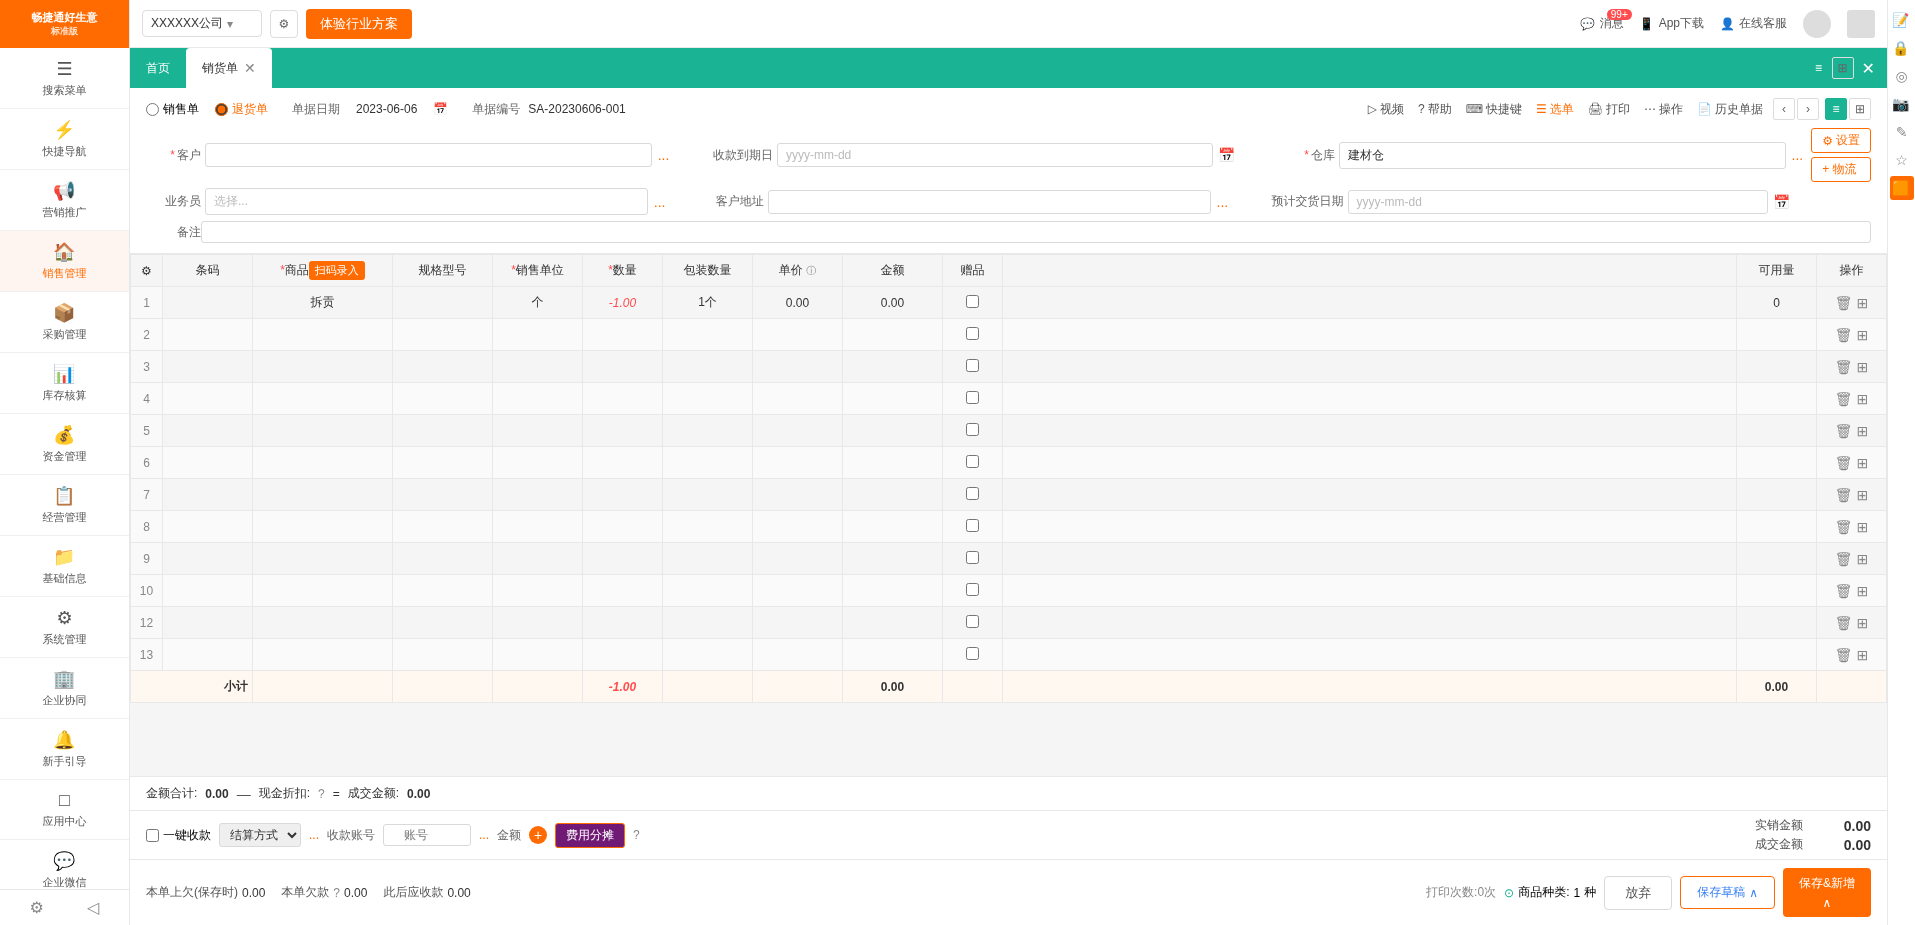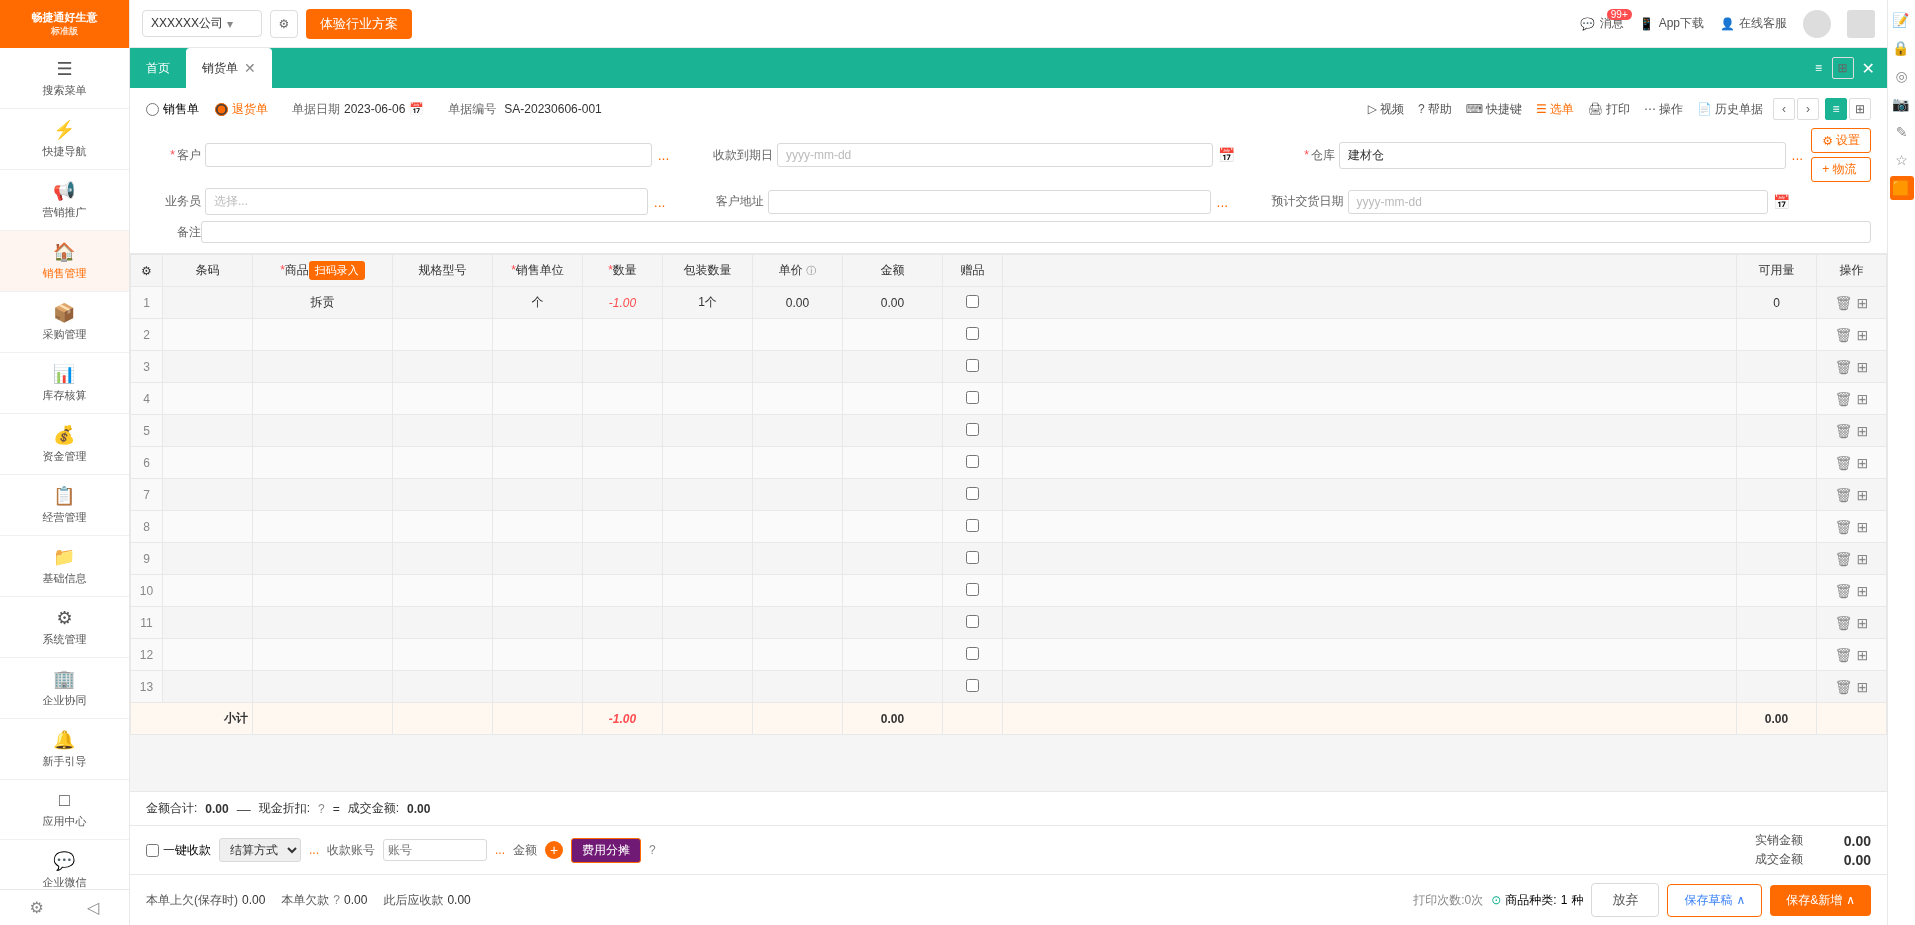--- a/index.html
+++ b/index.html
@@ -42,21 +42,21 @@
 
     
     .content { flex: 1; background: #f5f5f5; overflow: hidden; display: flex; flex-direction: column; }
     .form-area { background: #fff; padding: 10px 16px; border-bottom: 1px solid #e8e8e8; }
 
     
     .order-type-row { display: flex; align-items: center; gap: 24px; margin-bottom: 8px; }
     .radio-group { display: flex; align-items: center; gap: 16px; }
     .radio-item { display: flex; align-items: center; gap: 4px; cursor: pointer; }
     .radio-item input[type=radio] { accent-color: #ff6b00; }
-    .date-group { display: flex; align-items: center; gap: 4px; font-size: 12px; color: #333; }
+    .date-group { display: flex; align-items: center; gap: 16px; font-size: 12px; color: #333; }
     .date-label { color: #666; }
     .doc-no { display: flex; align-items: center; gap: 8px; }
     .form-toolbar { margin-left: auto; display: flex; align-items: center; gap: 6px; }
     .toolbar-btn { display: flex; align-items: center; gap: 3px; cursor: pointer; color: #555; font-size: 12px; padding: 2px 4px; }
     .nav-arrows { display: flex; gap: 2px; }
 
     
     .fields-row { display: flex; align-items: center; gap: 0; margin-bottom: 6px; }
     .field-group { display: flex; align-items: center; flex: 1; min-width: 0; gap: 4px; }
     .field-label { color: #666; white-space: nowrap; min-width: 55px; text-align: right; }
@@ -86,42 +86,42 @@
     .subtotal-row td { background: #fff8f0 !important; font-weight: bold; }
 
     
     .footer-sum { background: #fff; padding: 8px 16px; border-top: 1px solid #e8e8e8; display: flex; align-items: center; gap: 8px; font-size: 12px; color: #333; }
     .footer-sum .amount { color: #333; font-weight: bold; }
 
     
     .footer-payment { background: #fff; padding: 6px 16px; border-top: 1px solid #e8e8e8; display: flex; align-items: center; gap: 8px; }
     .checkbox-label { display: flex; align-items: center; gap: 4px; cursor: pointer; }
     .payment-select { border: 1px solid #d9d9d9; border-radius: 3px; padding: 3px 6px; color: #333; }
-    .payment-input { border: 1px solid #d9d9d9; border-radius: 3px; padding: 3px 4px; width: 104px; color: #bbb; }
+    .payment-input { border: 1px solid #d9d9d9; border-radius: 3px; padding: 3px 20px; width: 88px; color: #bbb; }
     .add-btn { background: #ff6b00; color: #fff; border: none; border-radius: 50%; width: 18px; height: 18px; cursor: pointer; display: flex; align-items: center; justify-content: center; font-size: 14px; }
     .fee-btn { background: #fff; border: 1px solid #ff6b00; color: #ff6b00; border-radius: 3px; padding: 3px 10px; cursor: pointer; }
     .fee-btn.active { background: #701a75; color: #fff; }
     .help-icon { color: #888; cursor: pointer; }
 
     
     .right-sum { margin-left: auto; display: flex; flex-direction: column; align-items: flex-end; gap: 2px; font-size: 12px; color: #555; }
     .right-sum .sum-row { display: flex; align-items: center; gap: 8px; }
     .right-sum .val { font-size: 14px; color: #333; font-weight: bold; min-width: 60px; text-align: right; }
 
     
     .bottom-bar { background: #fff; border-top: 1px solid #e8e8e8; padding: 8px 16px; display: flex; align-items: center; gap: 16px; }
     .bottom-stat { display: flex; align-items: center; gap: 4px; color: #555; }
     .bottom-stat .val { color: #333; }
     .bottom-stat .q-icon { color: #888; font-size: 12px; cursor: pointer; }
     .bottom-actions { margin-left: auto; display: flex; align-items: center; gap: 8px; }
     .print-info { color: #888; }
     .product-info { display: flex; align-items: center; gap: 4px; }
     .abandon-btn { border: 1px solid #d9d9d9; background: #fff; border-radius: 4px; padding: 7px 20px; cursor: pointer; color: #555; font-size: 13px; }
     .save-draft-btn { border: 1px solid #ff6b00; background: #fff; color: #3b82f6; border-radius: 4px; padding: 7px 16px; cursor: pointer; font-size: 13px; display: flex; align-items: center; gap: 4px; }
-    .save-new-btn { background: #ff6b00; color: #fff; border: none; border-radius: 4px; padding: 7px 16px; cursor: pointer; font-size: 13px; display: flex; align-items: center; gap: 4px; }
+    .save-new-btn { background: #ff6b00; color: #fff; border: none; border-radius: 4px; padding: 7px 16px; cursor: pointer; font-size: 13px; display: flex; align-items: center; gap: 4px; flex-direction: column; }
 
     
     .right-float { width: 28px; background: #fff; border-left: 1px solid #e8e8e8; display: flex; flex-direction: column; align-items: center; padding: 8px 0; gap: 4px; }
     .float-btn { width: 24px; height: 24px; display: flex; align-items: center; justify-content: center; cursor: pointer; color: #888; font-size: 14px; border-radius: 3px; }
     .float-btn.active { background: #ff6b00; color: #fff; }
 
     
     .op-icons { display: flex; align-items: center; justify-content: center; gap: 4px; }
     .op-icon { cursor: pointer; color: #888; font-size: 14px; }
 
@@ -588,40 +588,20 @@
     <td></td>
     <td></td>
     <td>
       <div class="op-icons">
         <span class="op-icon">🗑</span>
         <span class="op-icon">⊞</span>
       </div>
     </td>
   </tr>
               <tr>
-    <td class="row-num">11</td>
-    <td></td>
-    <td></td>
-    <td></td>
-    <td></td>
-    <td class=""></td>
-    <td></td>
-    <td></td>
-    <td></td>
-    <td><input type="checkbox" style=""></td>
-    <td></td>
-    <td></td>
-    <td>
-      <div class="op-icons">
-        <span class="op-icon">🗑</span>
-        <span class="op-icon">⊞</span>
-      </div>
-    </td>
-  </tr>
-              <tr>
     <td class="row-num">12</td>
     <td></td>
     <td></td>
     <td></td>
     <td></td>
     <td class=""></td>
     <td></td>
     <td></td>
     <td></td>
     <td><input type="checkbox" style=""></td>

